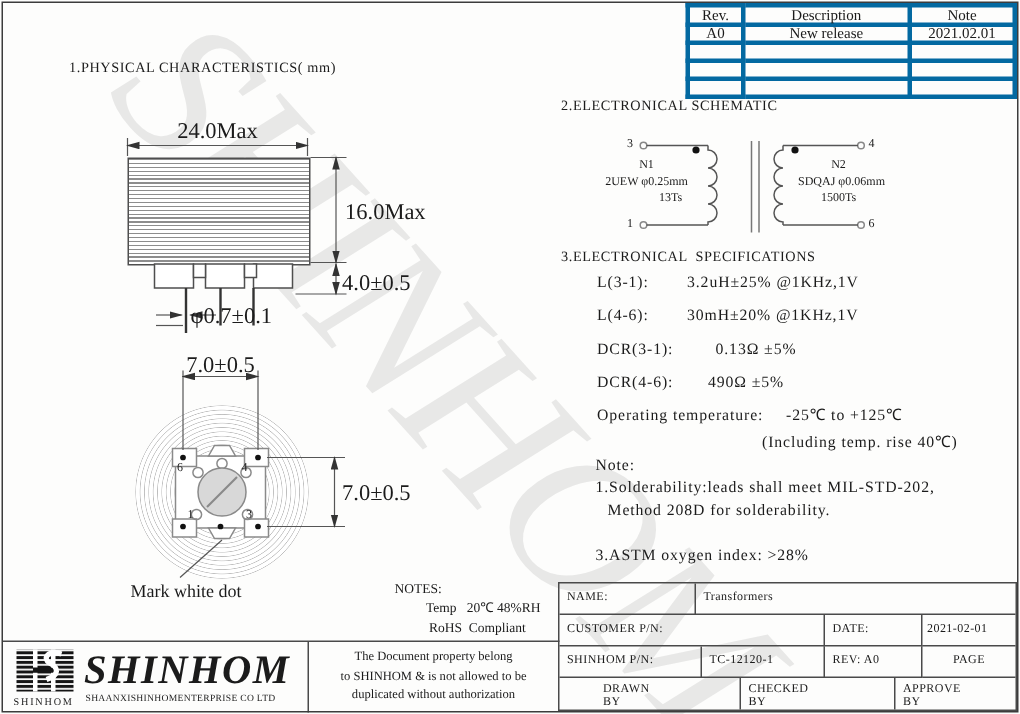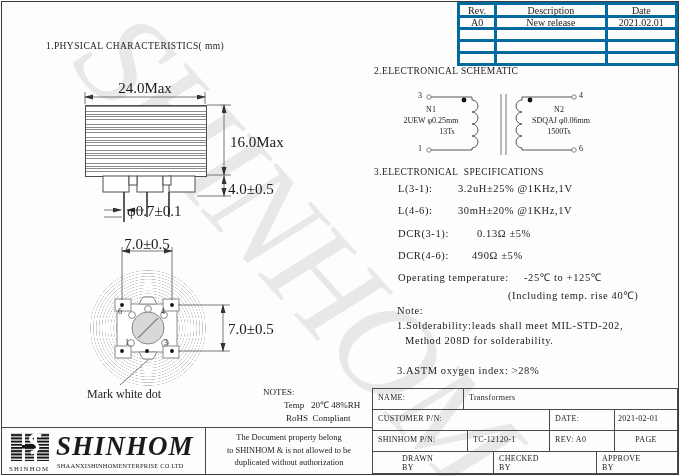--- a/index.html
+++ b/index.html
@@ -54,21 +54,21 @@
 
   <div class="wm">SHINHOM</div>
 
   <div class="page-border"></div>
 
   <table class="rev">
     <tbody>
         <tr class="hd">
       <td style="width:36px">Rev.</td>
       <td style="width:115px">Description</td>
-      <td style="width:70px">Date</td>
+      <td style="width:70px">Note</td>
     </tr>
     <tr>
       <td>A0</td>
       <td>New release</td>
       <td>2021.02.01</td>
     </tr>
     <tr>
           <td></td>
           <td></td>
           <td></td>

